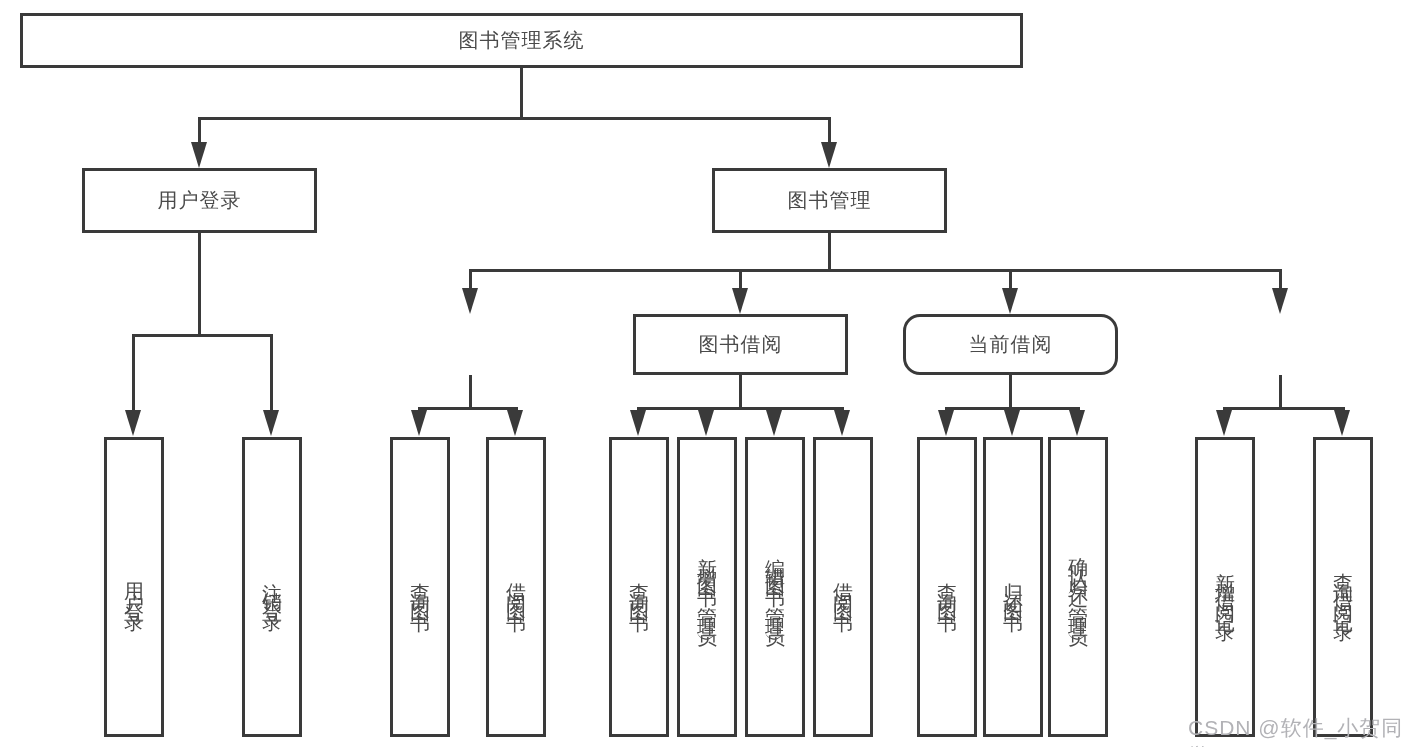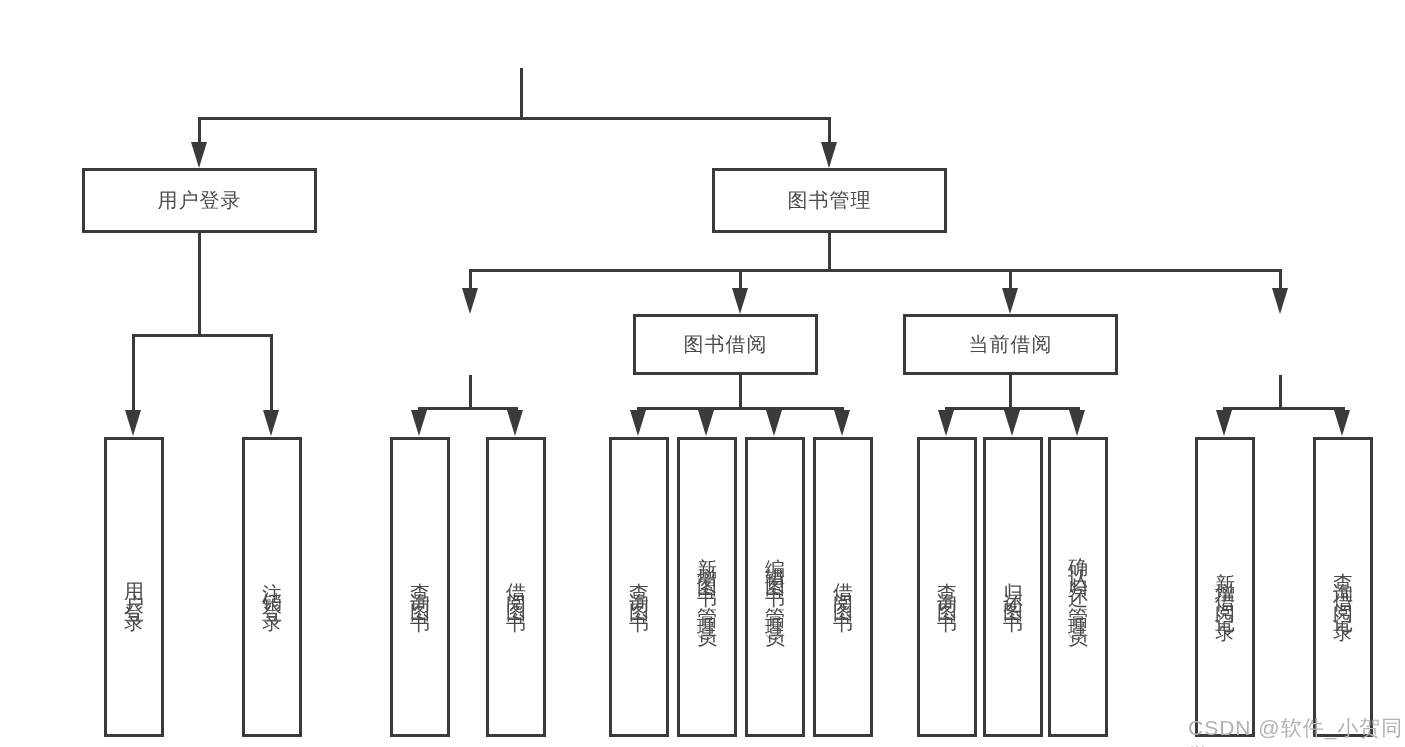--- a/index.html
+++ b/index.html
@@ -19,20 +19,23 @@
          border-left:8px solid transparent;border-right:8px solid transparent;
          border-top:26px solid #3a3a3a;}
   .watermark{position:absolute;left:1188px;top:714px;font-size:21px;color:#b2b2b6;
              letter-spacing:1px;z-index:5;}
 </style>
 </head>
 <body>
 
 <div class="canvas">
 
+  <div class="hnode" style="left:20px;top:13px;width:1003px;height:55px;">
+    <span>图书管理系统</span>
+  </div>
 
   <div class="line" style="left:520px;top:68px;width:3px;height:52px;"></div>
   <div class="line" style="left:198px;top:117px;width:633px;height:3px;"></div>
   <div class="line" style="left:198px;top:117px;width:3px;height:27px;"></div>
   <div class="line" style="left:828px;top:117px;width:3px;height:27px;"></div>
   <div class="arrow" style="left:191px;top:142px;"></div>
   <div class="arrow" style="left:821px;top:142px;"></div>
 
   <div class="hnode" style="left:82px;top:168px;width:235px;height:65px;">
     <span>用户登录</span>
@@ -52,24 +55,24 @@
   <div class="line" style="left:469px;top:269px;width:813px;height:3px;"></div>
   <div class="line" style="left:469px;top:269px;width:3px;height:21px;"></div>
   <div class="line" style="left:739px;top:269px;width:3px;height:21px;"></div>
   <div class="line" style="left:1009px;top:269px;width:3px;height:21px;"></div>
   <div class="line" style="left:1279px;top:269px;width:3px;height:21px;"></div>
   <div class="arrow" style="left:462px;top:288px;"></div>
   <div class="arrow" style="left:732px;top:288px;"></div>
   <div class="arrow" style="left:1002px;top:288px;"></div>
   <div class="arrow" style="left:1272px;top:288px;"></div>
 
-  <div class="hnode" style="left:633px;top:314px;width:185px;height:61px;">
+  <div class="hnode" style="left:633px;top:314px;width:215px;height:61px;">
     <span>图书借阅</span>
   </div>
-  <div class="hnode" style="left:903px;top:314px;width:215px;height:61px;">
+  <div class="hnode" style="left:903px;top:314px;width:215px;height:61px;border-radius:17px;">
     <span>当前借阅</span>
   </div>
 
   <div class="line" style="left:469px;top:375px;width:3px;height:35px;"></div>
   <div class="line" style="left:418px;top:407px;width:100px;height:3px;"></div>
   <div class="arrow" style="left:411px;top:410px;"></div>
   <div class="arrow" style="left:507px;top:410px;"></div>
 
   <div class="line" style="left:739px;top:375px;width:3px;height:35px;"></div>
   <div class="line" style="left:637px;top:407px;width:207px;height:3px;"></div>

